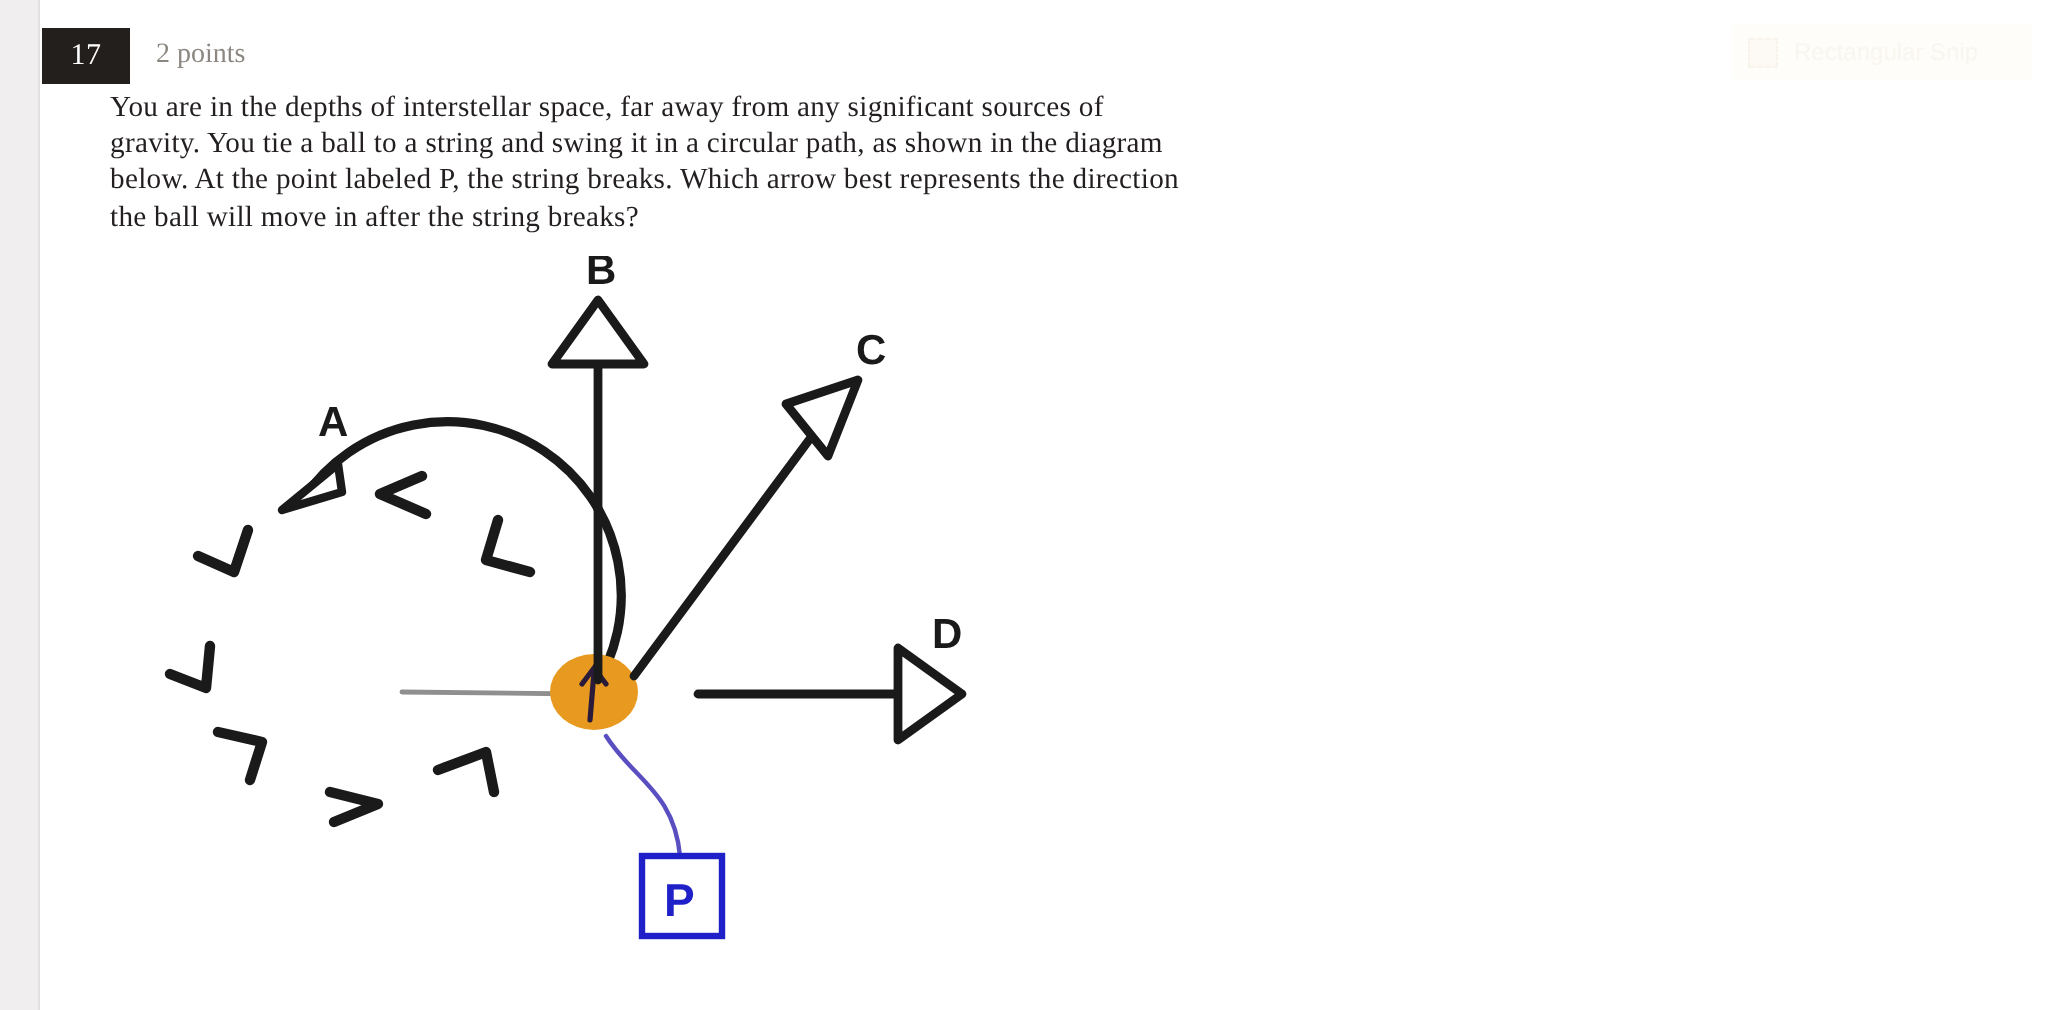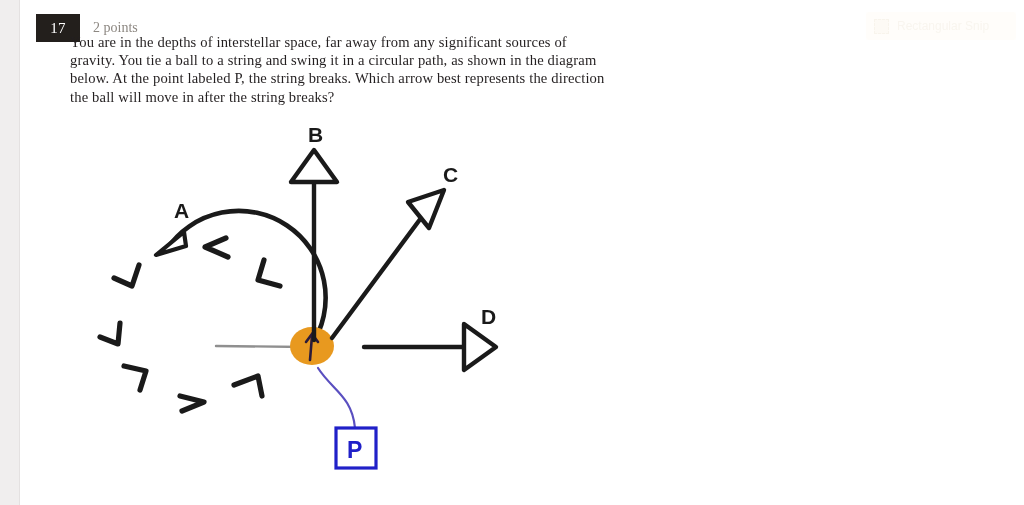--- a/index.html
+++ b/index.html
@@ -30,21 +30,20 @@
     border-right: 1px solid #e4e1e1;
     box-sizing: border-box;
   }
   .content {
     position: absolute;
     left: 21px;
     top: 0;
     right: 0;
     bottom: 0;
     background: #ffffff;
-    margin-left: 15px;
   }
   
   .q-header {
     position: absolute;
     left: 0px;
     top: 14px;
     height: 28px;
     display: flex;
     align-items: center;
   }
@@ -64,21 +63,21 @@
     margin-left: 13px;
     color: #8c8781;
     font-size: 14px;
     font-family: "Liberation Serif", serif;
     line-height: 1;
   }
   
   .q-body {
     position: absolute;
     left: 34px;
-    top: 33px;
+    top: 45px;
     width: 545px;
     font-family: "Liberation Serif", serif;
     font-size: 14.6px;
     line-height: 18.2px;
     color: #231f20;
     letter-spacing: 0.01em;
   }
   
   .diagram {
     position: absolute;

